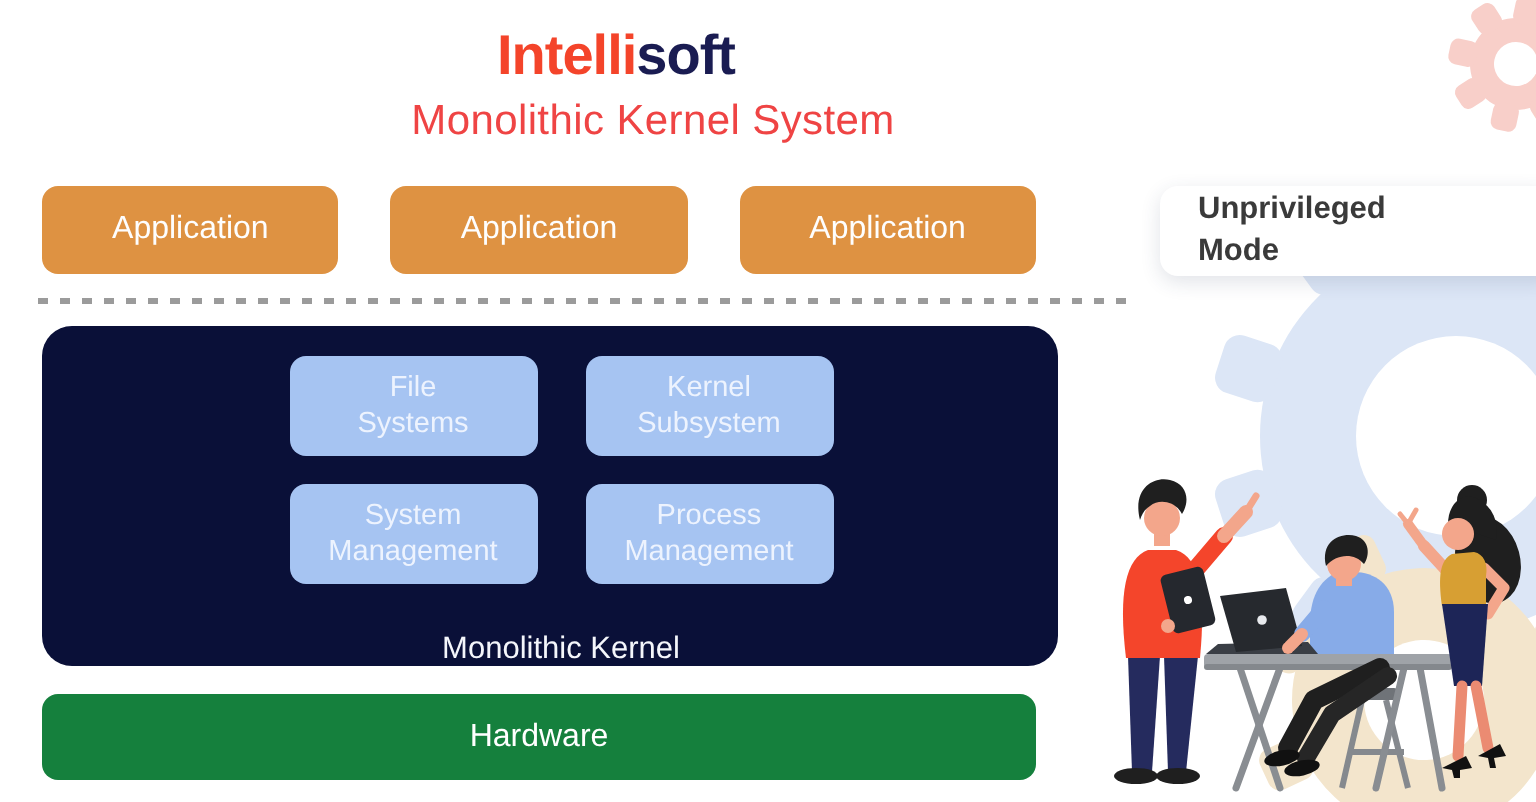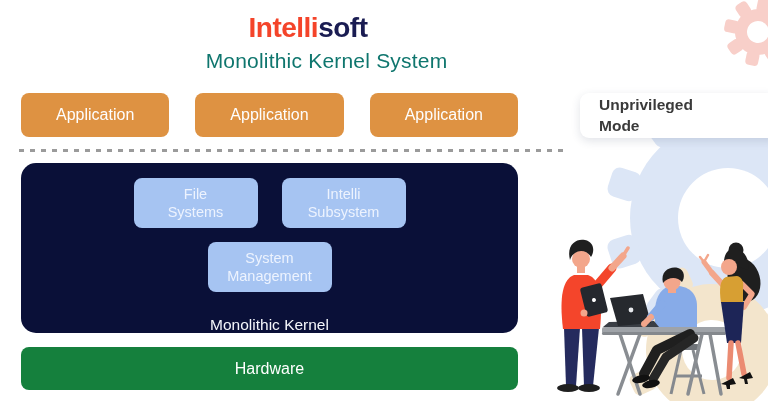--- a/index.html
+++ b/index.html
@@ -7,37 +7,37 @@
     position:relative; width:768px; height:401px; background:#ffffff;
     overflow:hidden; font-family:"Liberation Sans", sans-serif;
   }
   .bg-svg { position:absolute; left:0; top:0; z-index:0; }
   .illustration { position:absolute; left:540px; top:228px; z-index:1; }
 
   .header { position:absolute; top:13px; left:0; width:616px; text-align:center; z-index:2; }
   .logo { font-size:28px; font-weight:800; letter-spacing:-0.5px; line-height:1.1; }
   .logo-part1 { color:#F4442A; }
   .logo-part2 { color:#1A1C52; }
-  .title { margin-top:5px; font-size:21px; font-weight:500; color:#0f766e; letter-spacing:0.2px;margin-left:37px; }
+  .title { margin-top:5px; font-size:21px; font-weight:500; color:#ef4444; letter-spacing:0.2px;margin-left:37px; }
 
   .apps { position:absolute; left:21px; top:93px; width:497px; display:flex; gap:26px; z-index:2; }
   .app-box {
     flex:1; height:44px; background:#DE9242; border-radius:8px;
     display:flex; align-items:center; justify-content:center;
     color:#FEFEFE; font-size:16px; font-weight:500;
   }
 
   .divider {
     position:absolute; left:19px; top:149px; width:545px; height:3px; z-index:2;
     background-image:repeating-linear-gradient(90deg,#9B9B9B 0 5px,transparent 5px 11px);
   }
 
   .kernel {
     position:absolute; left:21px; top:163px; width:497px; height:170px; z-index:2;
-    background:#0A1038; border-radius:15px; display:flex; flex-direction:column; align-items:center;
+    background:#0A1038; border-radius:15px; display:flex; flex-direction:column; align-items:center;padding-left:11px;
   }
   .kernel-row { display:flex; gap:24px; justify-content:center; }
   .row1 { margin-top:15px; }
   .row2 { margin-top:14px; }
   .module {
     width:124px; height:50px; background:#A6C4F2; border-radius:8px;
     display:flex; align-items:center; justify-content:center; text-align:center;
     color:#EDF3FE; font-size:14.5px; font-weight:500; line-height:1.25;
   }
   .module .mlabel { width:min-content; }
@@ -136,26 +136,29 @@
   </div>
 
   <div class="divider"></div>
 
   <div class="kernel">
     <div class="kernel-row row1">
       <div class="module">
         <span class="mlabel">File Systems</span>
       </div>
       <div class="module">
-        <span class="mlabel">Intelli Subsystem</span>
+        <span class="mlabel">Kernel Subsystem</span>
       </div>
     </div>
     <div class="kernel-row row2">
       <div class="module">
         <span class="mlabel">System Management</span>
+      </div>
+      <div class="module">
+        <span class="mlabel">Process Management</span>
       </div>
     </div>
     <div class="kernel-label">Monolithic Kernel</div>
   </div>
 
   <div class="hardware">
     <span>Hardware</span>
   </div>
 
   <div class="mode-box" id="mode-unprivileged">

